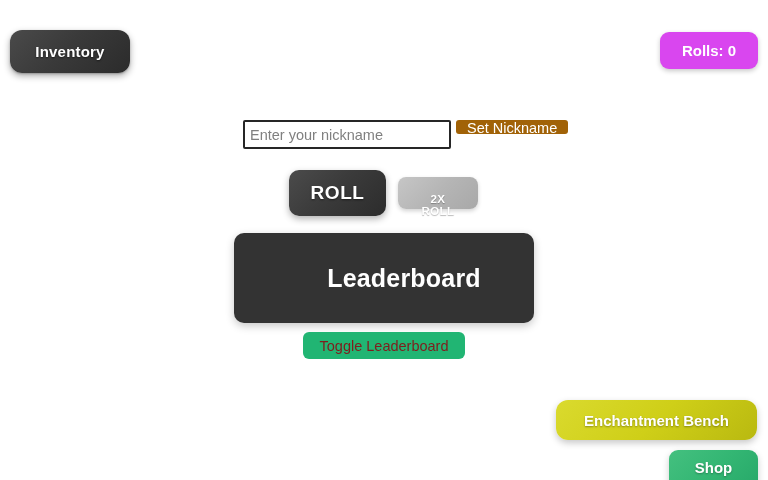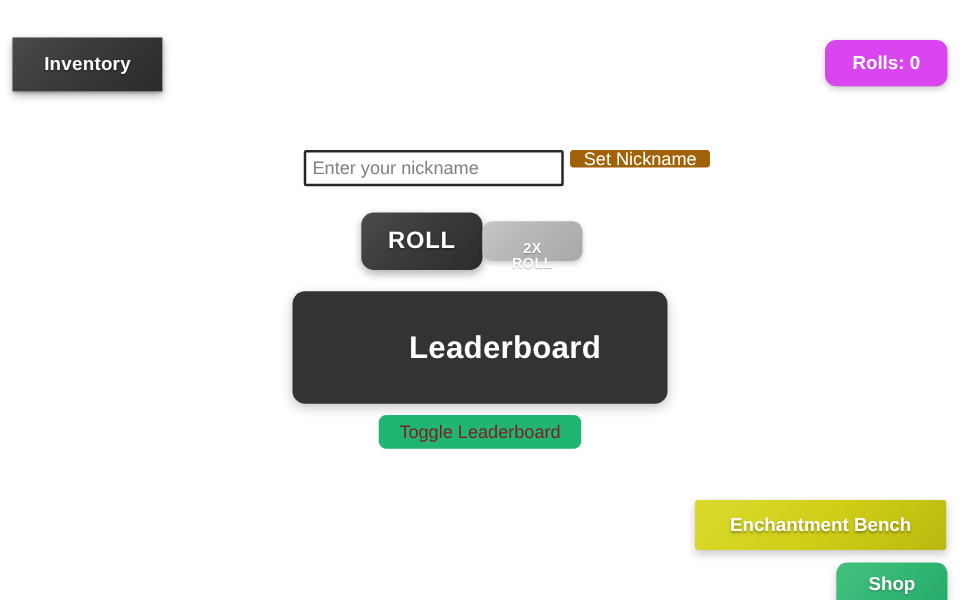--- a/index.html
+++ b/index.html
@@ -24,21 +24,21 @@
   }
 
   
   .inventory-btn {
     position: absolute;
     left: 10px;
     top: 30px;
     width: 120px;
     height: 43px;
     border: none;
-    border-radius: 0;
+    border-radius: 12px;
     background: linear-gradient(135deg, #4a4a4a 0%, #3a3a3a 45%, #2b2b2b 100%);
     color: #ffffff;
     font-family: "Liberation Sans", sans-serif;
     font-size: 15px;
     font-weight: bold;
     letter-spacing: 0.2px;
     text-shadow: 0 1px 2px rgba(0,0,0,0.55);
     box-shadow: 0 3px 7px rgba(0,0,0,0.33), 0 1px 2px rgba(0,0,0,0.22);
     cursor: pointer;
     display: flex;
@@ -107,20 +107,21 @@
     white-space: nowrap;
   }
 
   
   .roll-row {
     position: absolute;
     left: 289px;
     top: 170px;
     display: flex;
     align-items: center;
+    gap: 12px;
   }
   .roll-btn {
     width: 97px;
     height: 46px;
     border: none;
     border-radius: 10px;
     background: linear-gradient(135deg, #4b4b4b 0%, #3b3b3b 45%, #2c2c2c 100%);
     color: #ffffff;
     font-family: "Liberation Sans", sans-serif;
     font-size: 19px;
@@ -188,21 +189,21 @@
   }
 
   
   .enchant-btn {
     position: absolute;
     left: 556px;
     top: 400px;
     width: 201px;
     height: 40px;
     border: none;
-    border-radius: 2px;
+    border-radius: 12px;
     background: linear-gradient(135deg, #dada2e 0%, #cfcf18 50%, #b9b910 100%);
     color: #ffffff;
     font-family: "Liberation Sans", sans-serif;
     font-size: 15px;
     font-weight: bold;
     text-shadow: 0 1px 2px rgba(0,0,0,0.35);
     box-shadow: 0 3px 7px rgba(0,0,0,0.22);
     cursor: pointer;
     padding: 0;
   }

